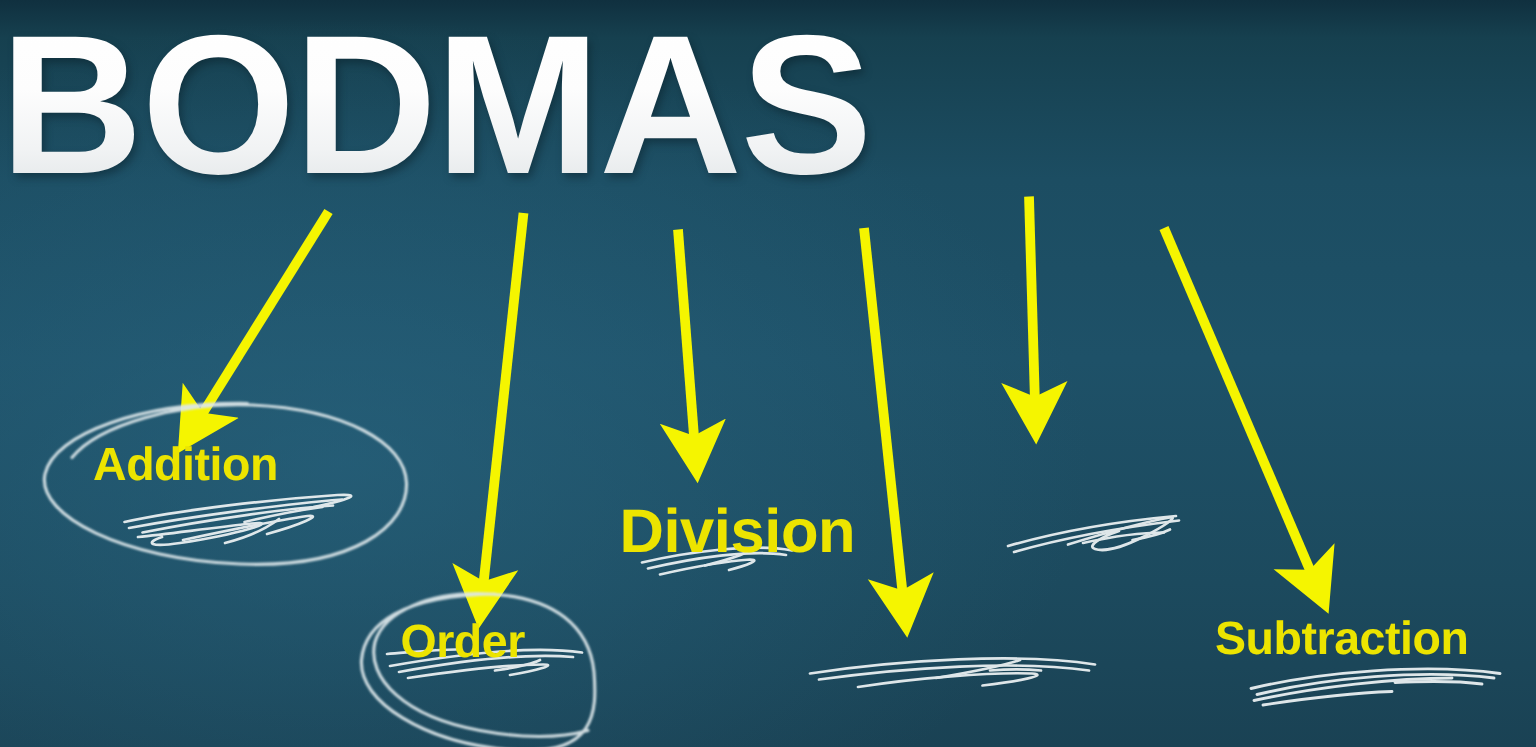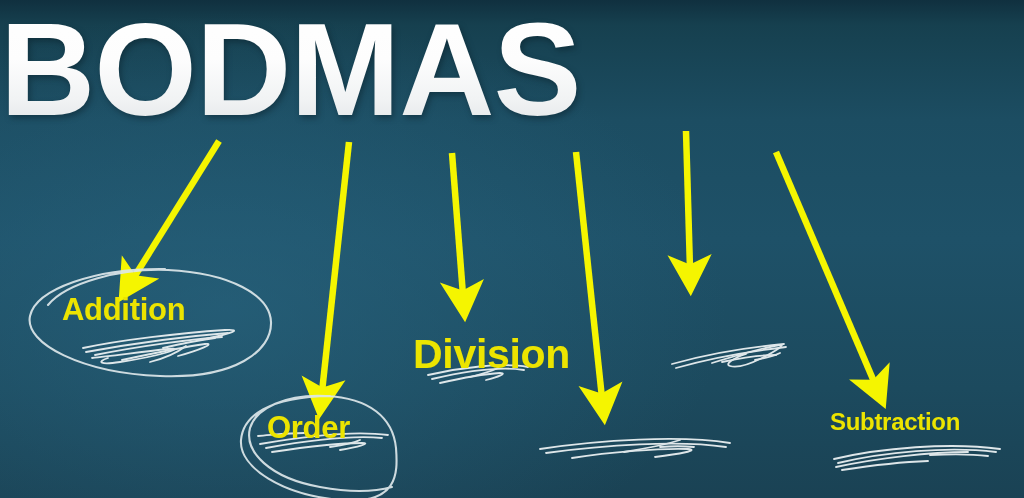--- a/index.html
+++ b/index.html
@@ -53,21 +53,21 @@
     font-weight: bold;
     white-space: nowrap;
     user-select: none;
     letter-spacing: -0.3px;
   }
   .label.brackets      { left: 62px;  top: 292px; font-size: 31px; }
   .label.order         { left: 267px; top: 410px; font-size: 31px; }
   .label.division      { left: 413px; top: 331px; font-size: 41px; }
   .label.multiplication{ left: 500px; top: 408px; font-size: 31px; }
   .label.addition      { left: 641px; top: 301px; font-size: 31px; }
-  .label.subtraction   { left: 830px; top: 408px; font-size: 24px; }
+  .label.subtraction   { left: 810px; top: 408px; font-size: 31px; }
 </style>
 </head>
 <body>
 
 <div id="stage">
 
   <div id="title">BODMAS</div>
 
   <svg id="overlay" viewBox="0 0 1024 498">
     <defs>

